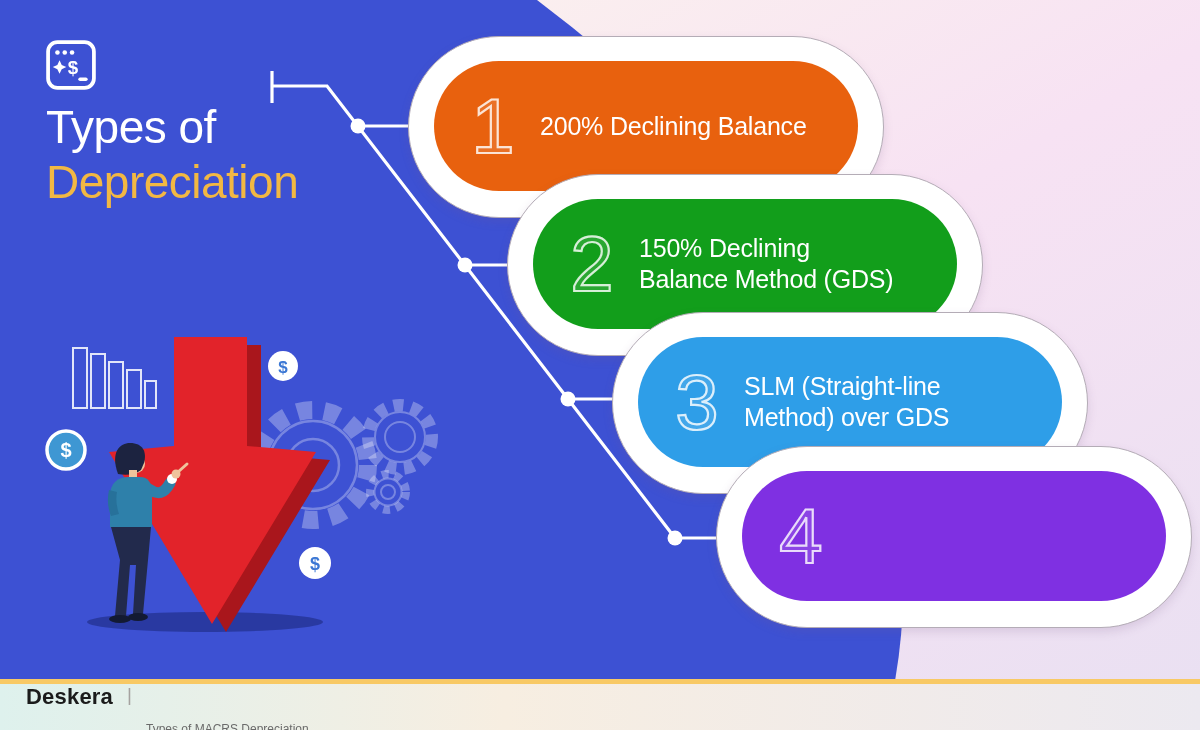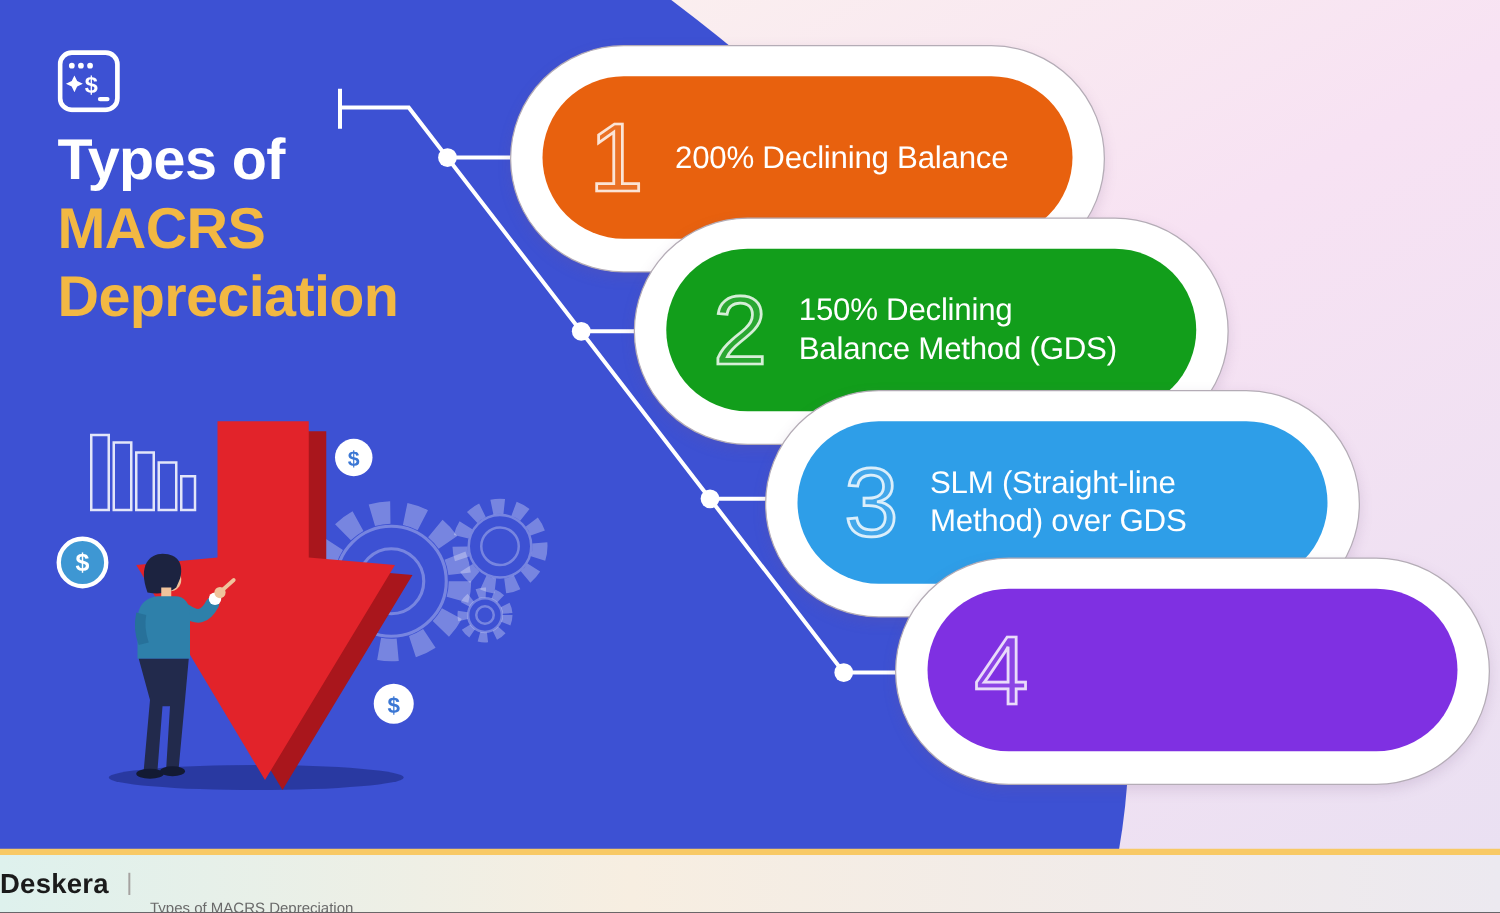--- a/index.html
+++ b/index.html
@@ -8,21 +8,21 @@
     background:linear-gradient(150deg,#fcf4ed 8%,#f7e2f3 52%,#e9e0f2 100%);
     font-family:"Liberation Sans",sans-serif;
     -webkit-font-smoothing:antialiased;
   }
   svg{display:block;}
   .scene{position:absolute;left:0;top:0;width:1200px;height:730px;}
 
   
   .header{position:absolute;left:46px;top:40px;width:360px;}
   .logo{width:50px;height:50px;}
-  .title{margin-top:10px;font-weight:bold;font-size:46px;line-height:55px;letter-spacing:-0.5px;color:#ffffff;}
+  .title{margin-top:10px;font-weight:normal;font-size:46px;line-height:55px;letter-spacing:-0.5px;color:#ffffff;}
   .title .accent{display:block;}
 
   
   .blob{
     position:absolute;width:476px;height:182px;border-radius:91px;
     background:#ffffff;border:1.5px solid #b4acb6;box-sizing:border-box;
     box-shadow:0 4px 10px rgba(120,90,140,0.18);
   }
   .pill{
     position:absolute;left:25px;top:24px;width:424px;height:130px;border-radius:65px;
@@ -33,21 +33,21 @@
     font-family:"Liberation Sans",sans-serif;font-size:86px;
     fill:rgba(255,255,255,0.10);stroke:rgba(255,255,255,0.82);stroke-width:2.4px;
   }
   .pill-text{margin-left:18px;font-weight:normal;font-size:25px;line-height:31px;letter-spacing:-0.2px;}
 
   
   .footer-line{position:absolute;left:0;top:679px;width:1200px;height:5px;}
   .footer{
     position:absolute;left:0;top:684px;width:1200px;height:46px;
     background:linear-gradient(90deg,#def1ed 0%,#f7eee1 42%,#ece9f0 100%);
-    display:flex;align-items:center;box-sizing:border-box;
+    display:flex;align-items:flex-start;padding-left:26px;box-sizing:border-box;
   }
   .brand{font-weight:bold;font-size:22px;color:#1b1b1b;letter-spacing:0.2px;}
   .f-div{margin:0 14px;font-size:19px;color:#a5a2a0;}
   .caption{font-size:12px;color:#6a6a6a;margin-top:38px;}
 </style>
 </head>
 <body>
 
 <div class="canvas">
 
@@ -135,21 +135,20 @@
       <rect x="2" y="2" width="44" height="44" rx="9" fill="none" stroke="#ffffff" stroke-width="3.6"></rect>
       <circle cx="11" cy="12" r="2.2" fill="#ffffff"></circle>
       <circle cx="18" cy="12" r="2.2" fill="#ffffff"></circle>
       <circle cx="25" cy="12" r="2.2" fill="#ffffff"></circle>
       <path d="M13,19.5 L15.1,23.9 L19.5,26 L15.1,28.1 L13,32.5 L10.9,28.1 L6.5,26 L10.9,23.9 Z" fill="#ffffff"></path>
       <text x="26" y="33" text-anchor="middle" font-family="Liberation Sans, sans-serif" font-weight="bold" font-size="18" fill="#ffffff">$</text>
       <rect x="31" y="36" width="9" height="3.4" rx="1.7" fill="#ffffff"></rect>
     </svg>
     <div class="title">
       <span>Types of</span>
-      <span class="accent" style="color: rgb(242, 184, 67);">MACRS</span>
       <span class="accent" style="color: rgb(242, 184, 67);">Depreciation</span>
     </div>
   </div>
 
   <div class="blob" style="left:408px;top:36px;">
     <div class="pill" style="background: rgb(232, 97, 14);">
       <svg class="num" viewBox="0 0 64 96">
         <text x="32" y="78" text-anchor="middle">1</text>
       </svg>
       <div class="pill-text">

